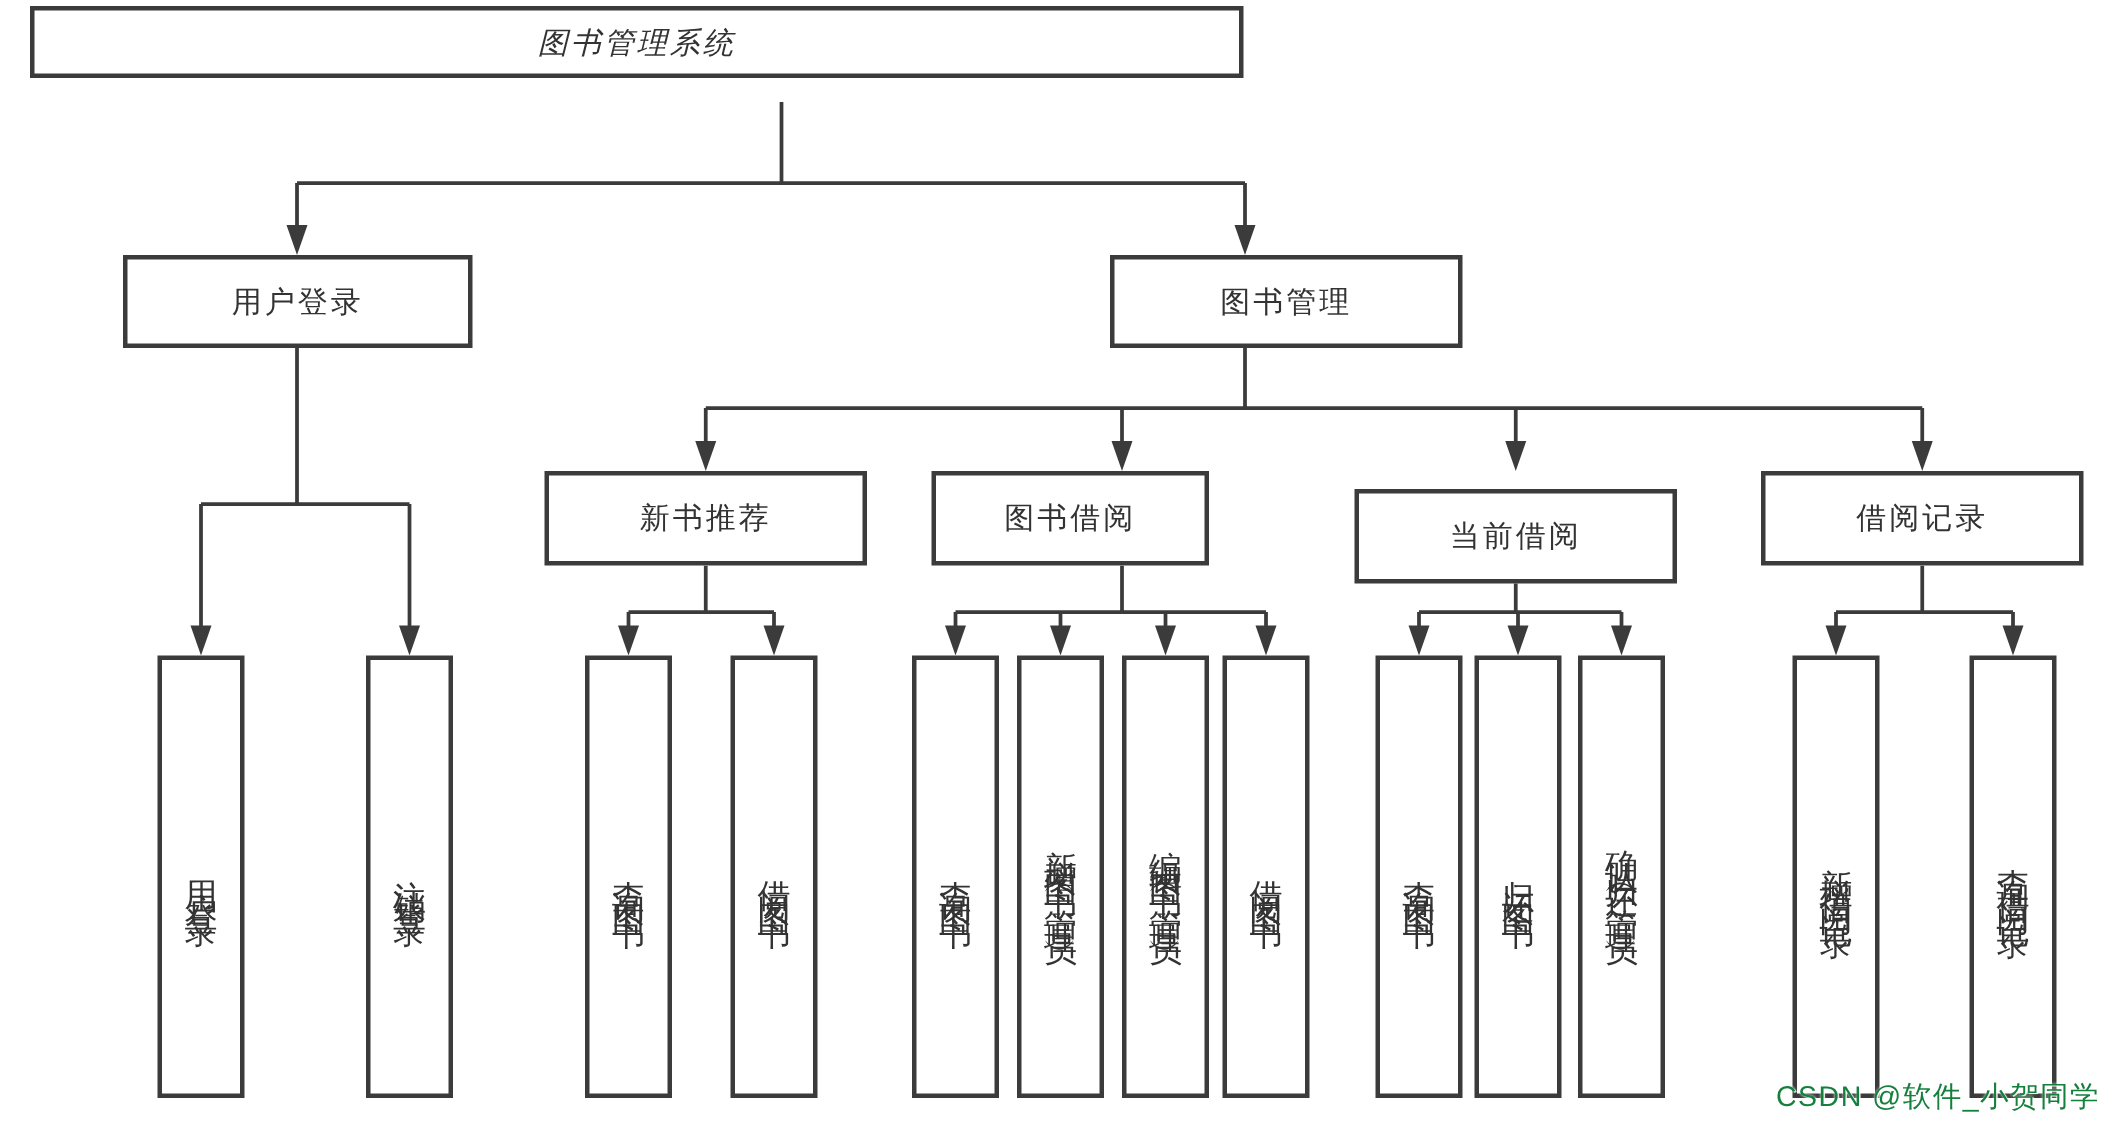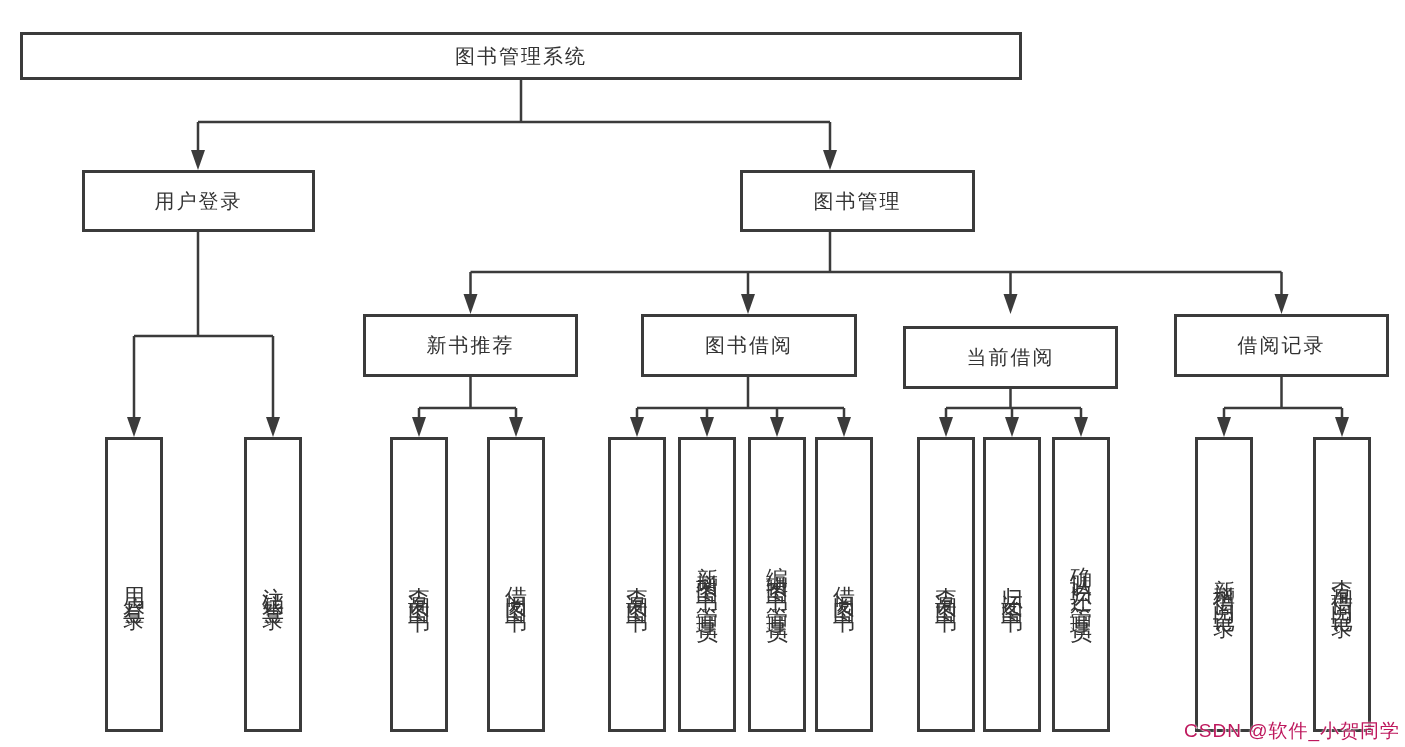--- a/index.html
+++ b/index.html
@@ -51,21 +51,21 @@
     letter-spacing: 8px;
     line-height: 1;
     color: #333333;
   }
   .watermark {
     position: absolute;
     right: 5px;
     bottom: 3px;
     z-index: 5;
     font-size: 19px;
-    color: #be185d;
+    color: #15803d;
     letter-spacing: 1px;
     text-shadow: 0 0 2px #ffffff, 1px 1px 0 rgba(255,255,255,0.8);
     white-space: nowrap;
   }
 </style>
 </head>
 <body>
 
 <div class="stage">
 
@@ -102,35 +102,35 @@
       <polygon points="770,417 784,417 777,437"></polygon>
       <polygon points="837,417 851,417 844,437"></polygon>
       <polygon points="939,417 953,417 946,437"></polygon>
       <polygon points="1005,417 1019,417 1012,437"></polygon>
       <polygon points="1074,417 1088,417 1081,437"></polygon>
       <polygon points="1217,417 1231,417 1224,437"></polygon>
       <polygon points="1335,417 1349,417 1342,437"></polygon>
     </g>
   </svg>
 
-  <div class="node" style="left:20px; top:32px; width:1002px; height:48px;">
+  <div class="node" style="left:20px; top:4px; width:809px; height:48px;font-style:italic;">
     <span>图书管理系统</span>
   </div>
 
   <div class="node" style="left:82px; top:170px; width:233px; height:62px;">
     <span>用户登录</span>
   </div>
   <div class="node" style="left:712px; top:170px; width:235px; height:62px;margin-left:28px;">
     <span>图书管理</span>
   </div>
 
   <div class="node" style="left:363px; top:314px; width:215px; height:63px;">
     <span>新书推荐</span>
   </div>
-  <div class="node" style="left:641px; top:314px; width:216px; height:63px;">
+  <div class="node" style="left:621px; top:314px; width:185px; height:63px;">
     <span>图书借阅</span>
   </div>
   <div class="node" style="left:903px; top:326px; width:215px; height:63px;">
     <span>当前借阅</span>
   </div>
   <div class="node" style="left:1174px; top:314px; width:215px; height:63px;">
     <span>借阅记录</span>
   </div>
 
   <div class="leaf" style="left:105px;">

